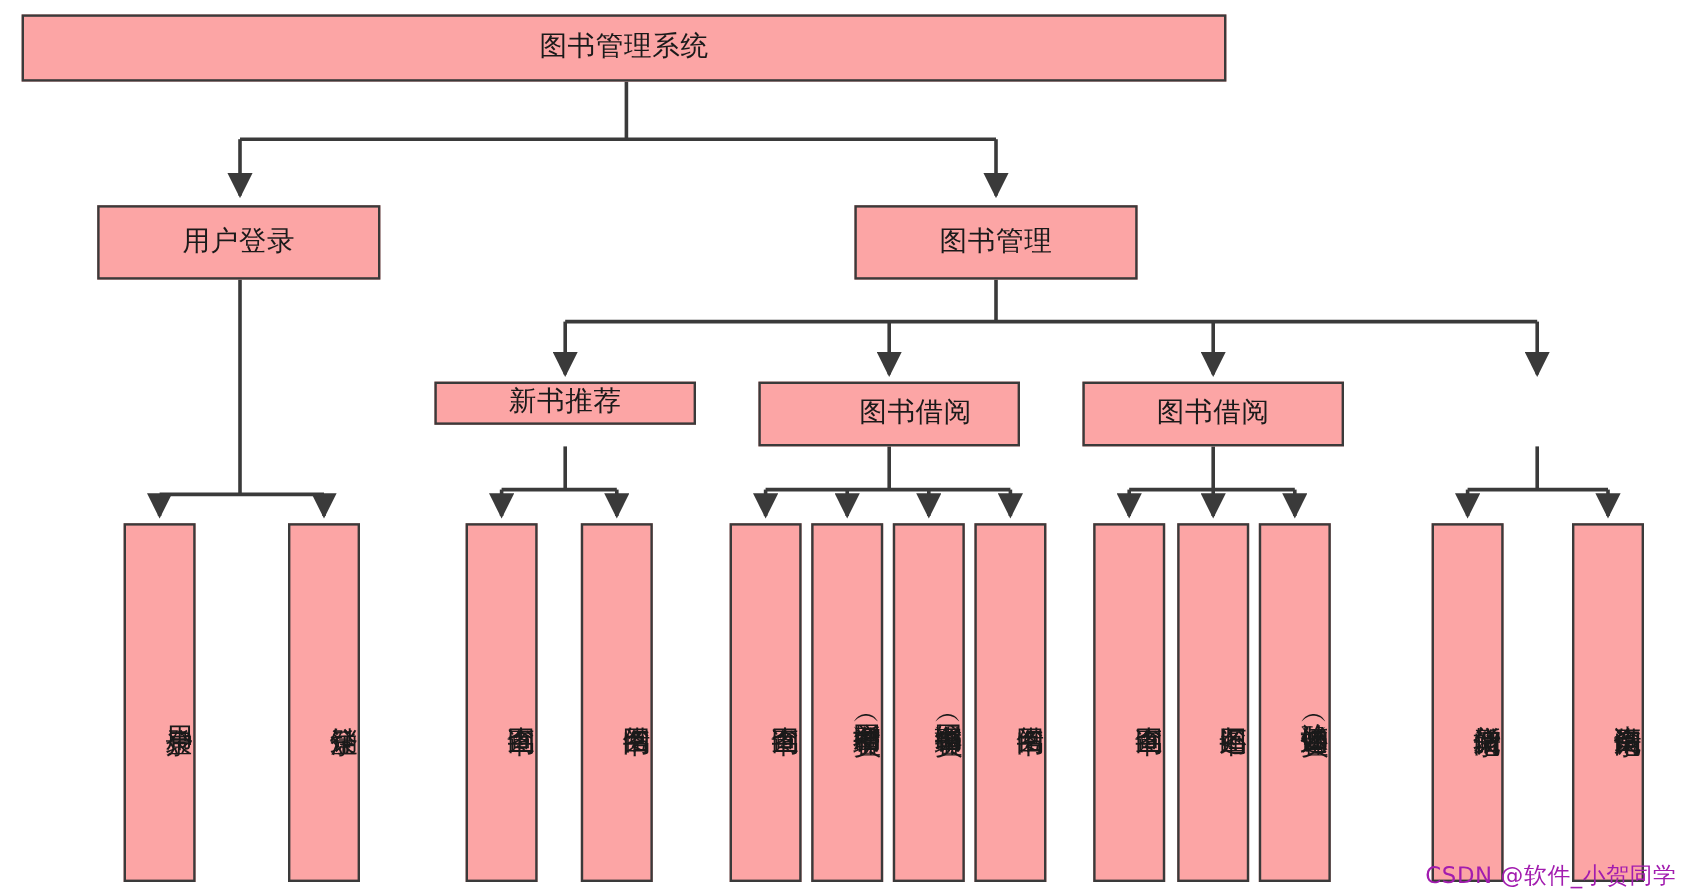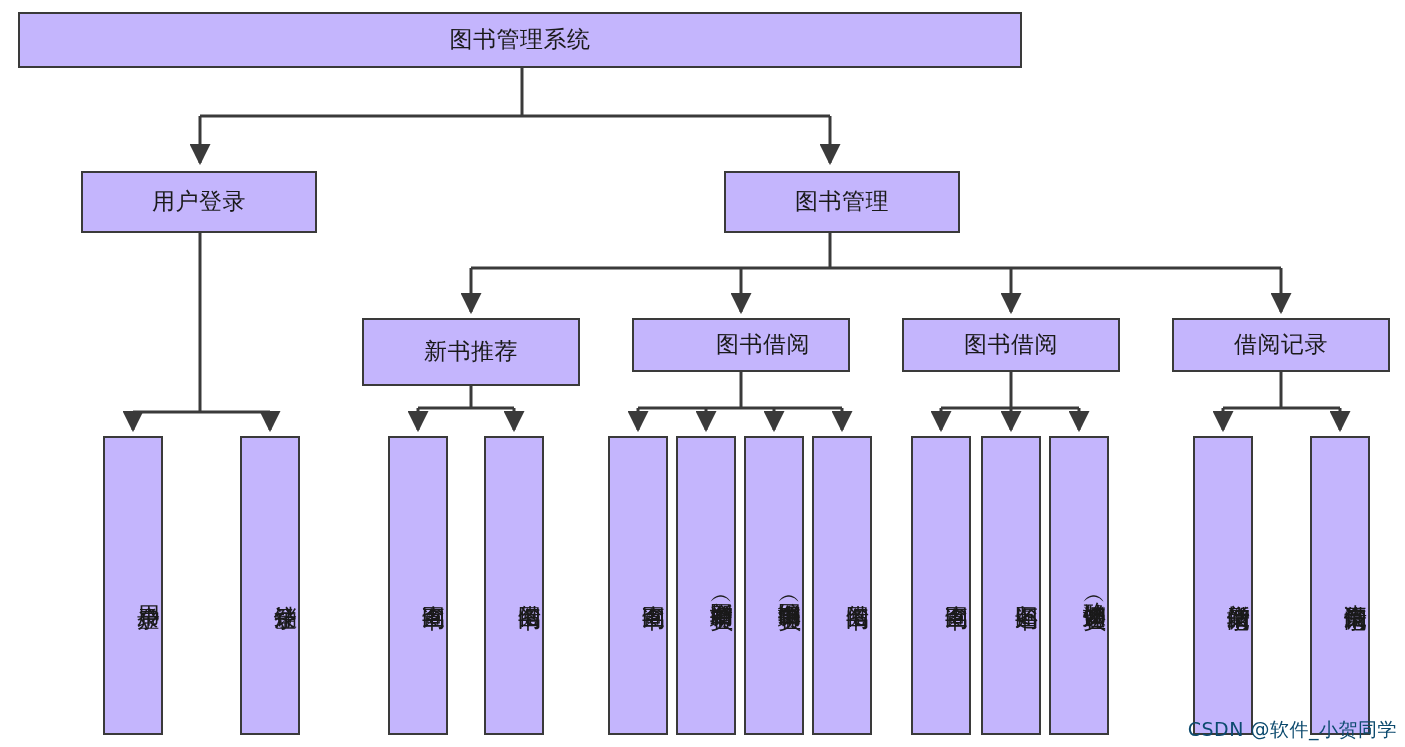--- a/index.html
+++ b/index.html
@@ -21,21 +21,21 @@
     position: absolute;
     left: 0;
     top: 0;
     width: 1405px;
     height: 747px;
   }
   .node {
     position: absolute;
     box-sizing: border-box;
     border: 2px solid #3a3a3a;
-    background: #c4b5fd;
+    background: #fca5a5;
     color: #1a1a1a;
     display: flex;
     align-items: center;
     justify-content: center;
     text-align: center;
   }
   .node.horizontal {
     font-size: 23px;
     letter-spacing: 0.5px;
     line-height: 1.1;
@@ -54,21 +54,21 @@
     writing-mode: vertical-rl;
     text-orientation: upright;
     display: block;
     white-space: nowrap;
   }
   #watermark {
     position: absolute;
     right: 8px;
     bottom: 4px;
     font-size: 19px;
-    color: #0c4a6e;
+    color: #a21caf;
     white-space: nowrap;
     letter-spacing: 0.5px;
   }
 </style>
 </head>
 <body>
 
 <div id="canvas">
 
   <svg id="edges" viewBox="0 0 1405 747" xmlns="http://www.w3.org/2000/svg">
@@ -123,39 +123,36 @@
   </svg>
 
   <div class="node horizontal" style="left:18px; top:12px; width:1004px; height:56px;">
     <span>图书管理系统</span>
   </div>
 
   <div class="node horizontal" style="left:81px; top:171px; width:236px; height:62px;">
     <span>用户登录</span>
   </div>
 
-  <div class="node horizontal" style="left:712px; top:171px; width:236px; height:62px;margin-left:12px;">
+  <div class="node horizontal" style="left:712px; top:171px; width:236px; height:62px;">
     <span>图书管理</span>
   </div>
 
-  <div class="node horizontal" style="left:362px; top:318px; width:218px; height:68px;">
+  <div class="node horizontal" style="left:362px; top:318px; width:218px; height:36px;">
     <span>新书推荐</span>
   </div>
 
   <div class="node horizontal" style="left:632px; top:318px; width:218px; height:54px;padding-left:44px;">
     <span>图书借阅</span>
   </div>
 
   <div class="node horizontal" style="left:902px; top:318px; width:218px; height:54px;">
     <span>图书借阅</span>
   </div>
 
-  <div class="node horizontal" style="left:1172px; top:318px; width:218px; height:54px;">
-    <span>借阅记录</span>
-  </div>
 
   <div class="node vertical" style="left:103px; top:436px; width:60px; height:299px;">
     <span class="vlabel">用户登录</span>
   </div>
 
   <div class="node vertical" style="left:240px; top:436px; width:60px; height:299px;">
     <span class="vlabel">注销登录</span>
   </div>
 
   <div class="node vertical" style="left:388px; top:436px; width:60px; height:299px;">

